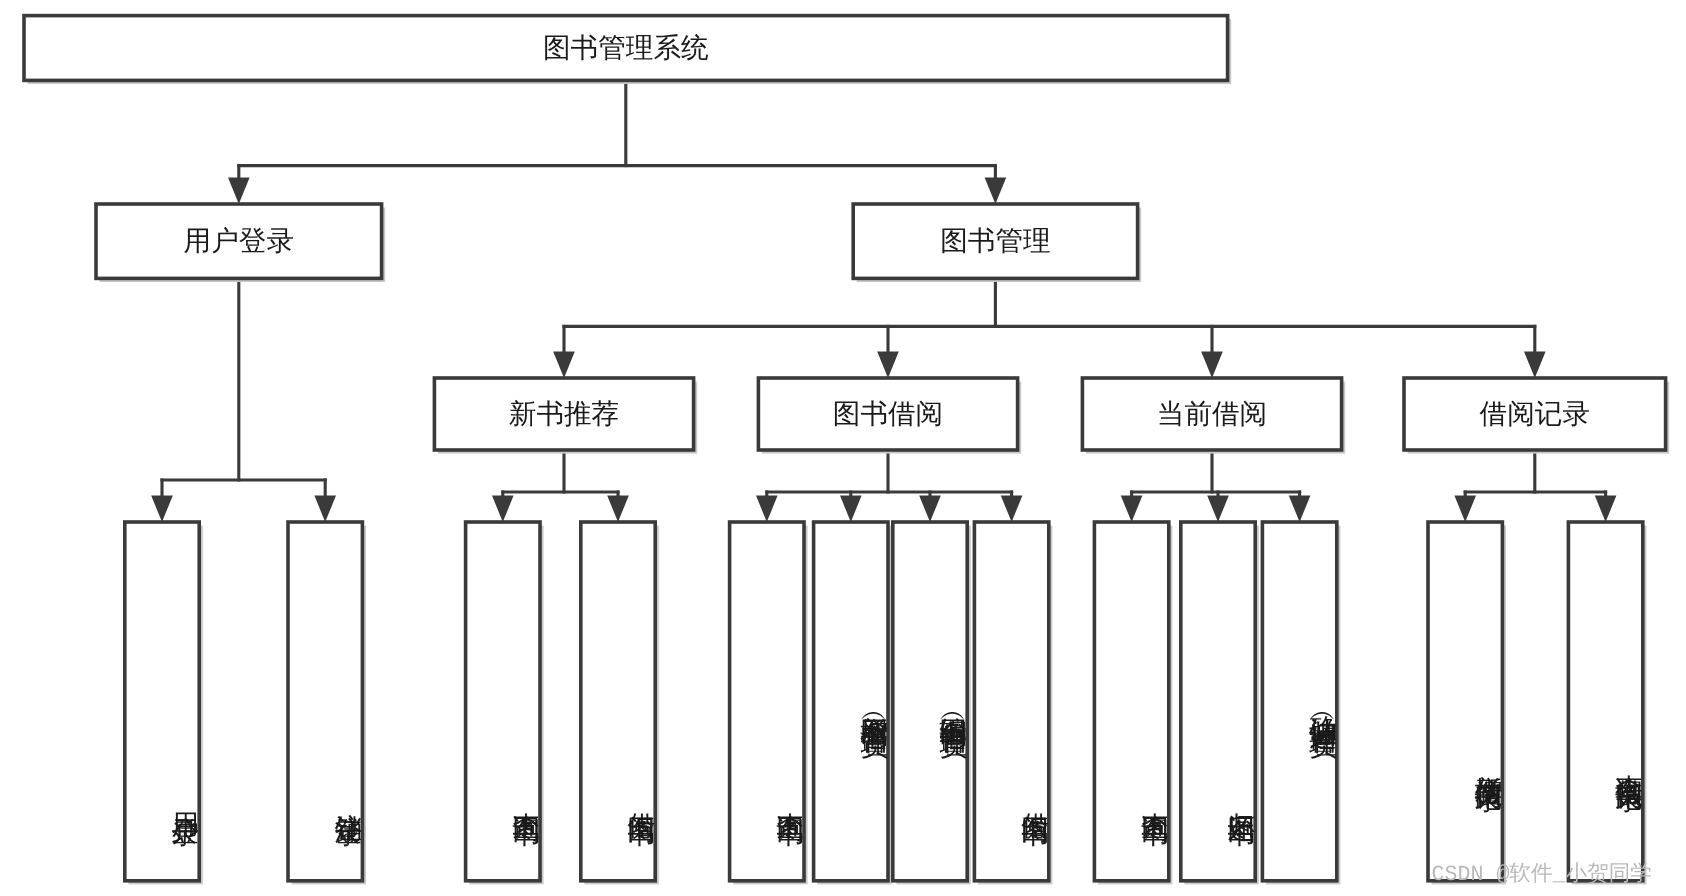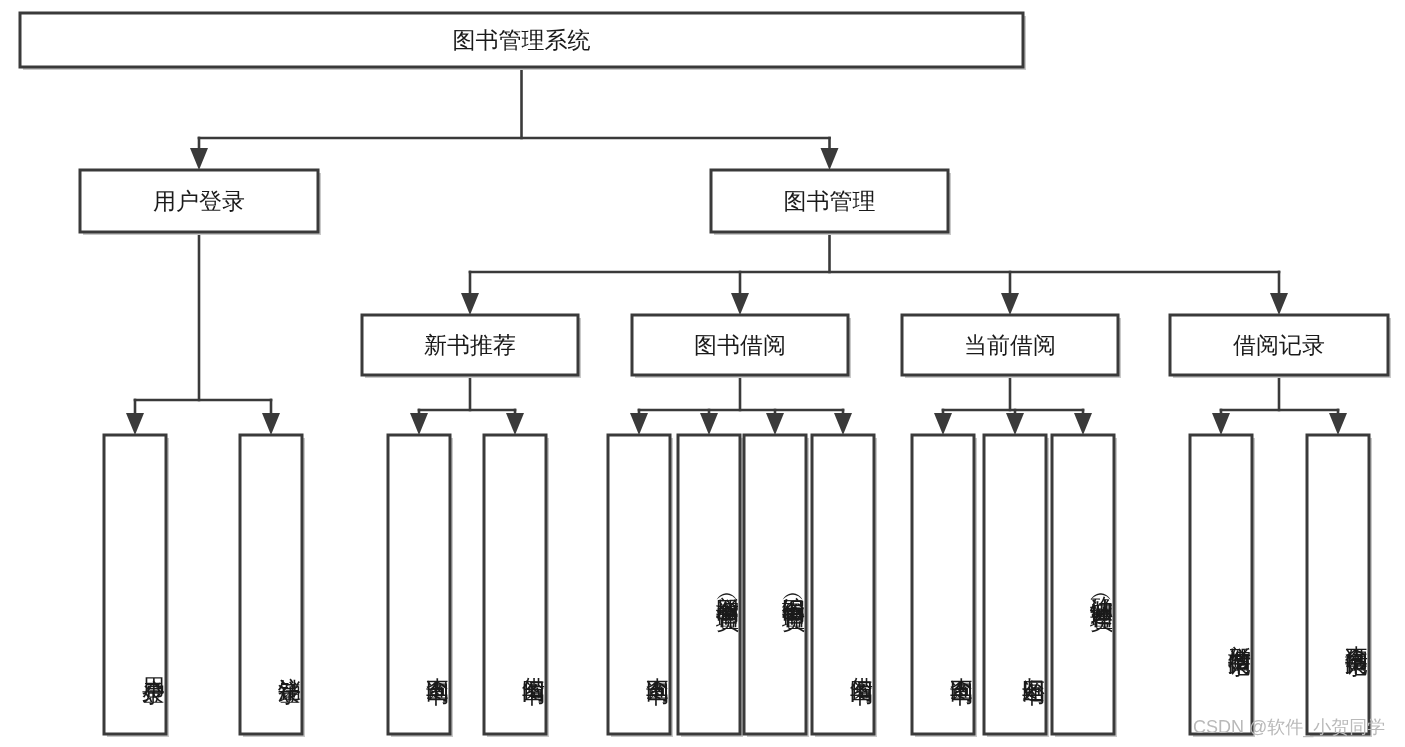--- a/index.html
+++ b/index.html
@@ -63,21 +63,21 @@
     color: #1a1a1a;
     letter-spacing: 2px;
     white-space: nowrap;
     display: flex;
     align-items: flex-start;
     justify-content: center;
     pointer-events: none;
   }
   .watermark {
     position: absolute;
-    font-family: Liberation Sans, sans-serif;
+    font-family: Liberation Mono, monospace;
     font-size: 18px;
     color: #b9b9b9;
     white-space: nowrap;
   }
 </style>
 </head>
 <body>
 
 <div id="diagram-root">
 

